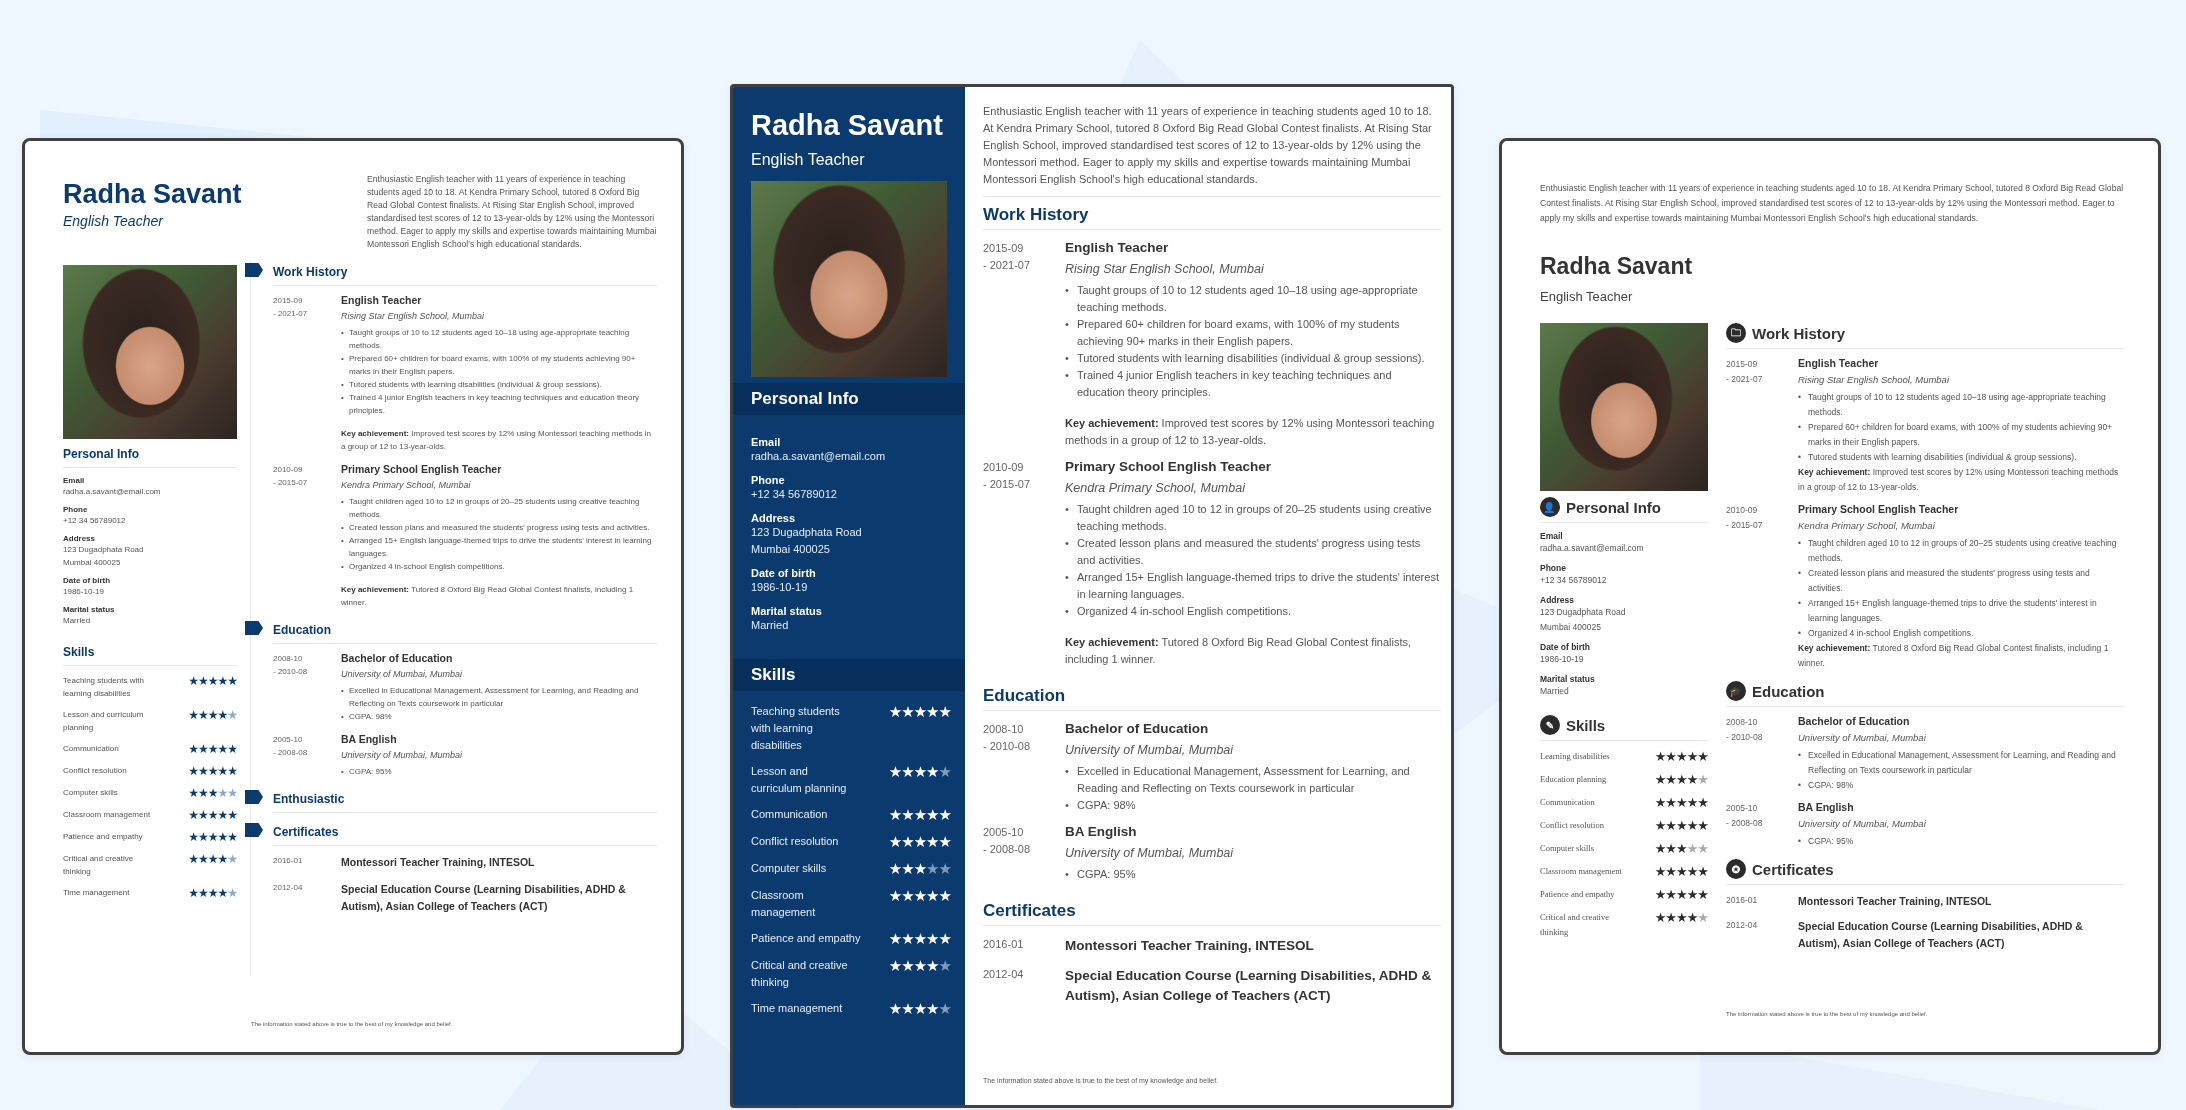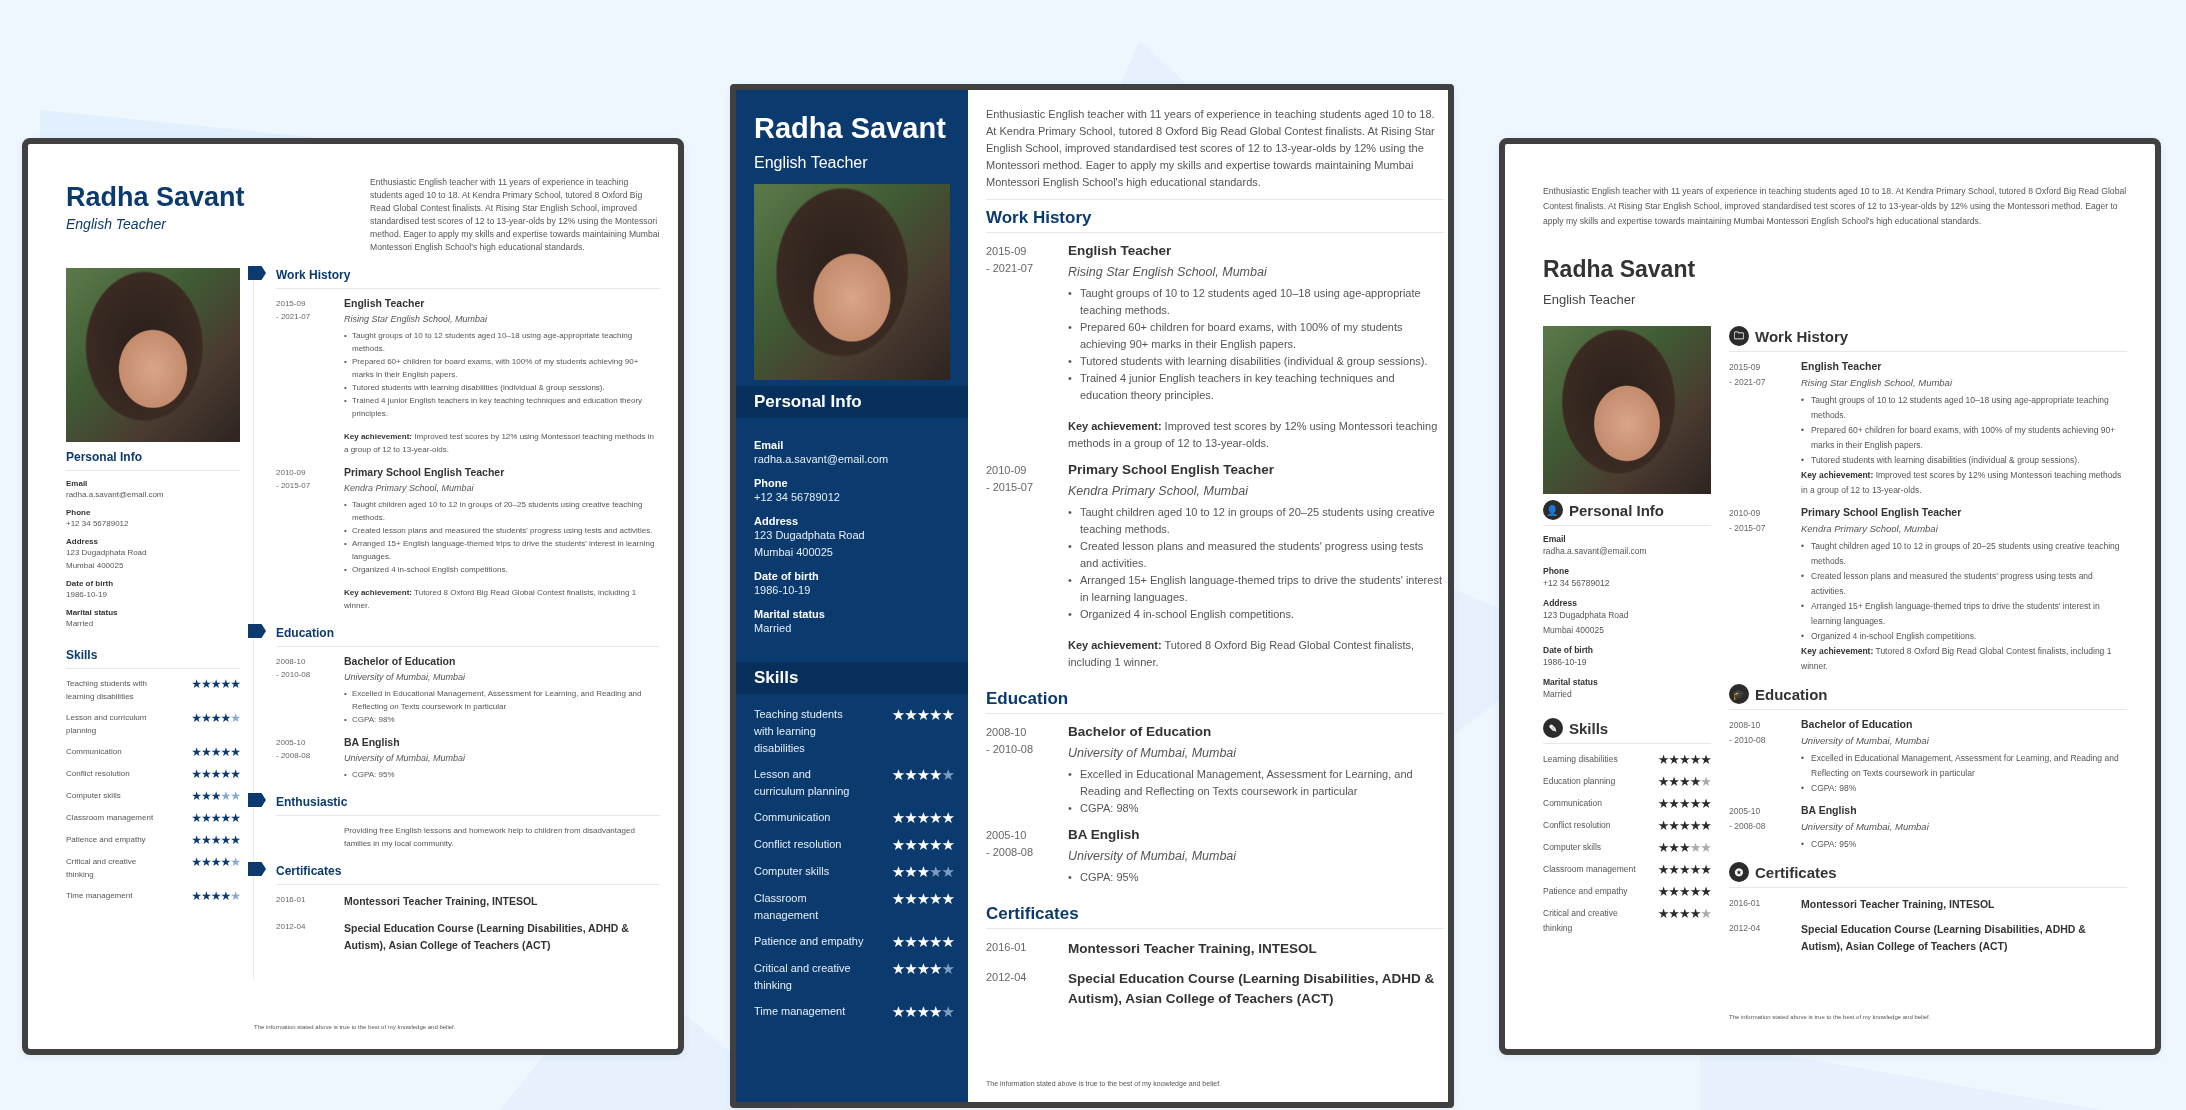--- a/index.html
+++ b/index.html
@@ -12,21 +12,21 @@
   }
   .bg-shape { position: absolute; background: #e2effc; }
   .bg1 { left: 40px; top: 110px; width: 600px; height: 60px; clip-path: polygon(0 0, 100% 100%, 0 100%); }
   .bg2 { left: 1050px; top: 40px; width: 300px; height: 200px; clip-path: polygon(30% 0, 100% 100%, 0 100%); opacity: .6; }
   .bg3 { left: 1380px; top: 560px; width: 200px; height: 200px; clip-path: polygon(0 0, 100% 40%, 20% 100%); opacity: .6; }
   .bg4 { left: 500px; top: 960px; width: 300px; height: 150px; clip-path: polygon(0 100%, 40% 0, 100% 100%); opacity: .6; }
   .bg5 { left: 1700px; top: 1040px; width: 400px; height: 70px; clip-path: polygon(0 0, 100% 100%, 0 100%); opacity: .6; }
 
   .card {
     position: absolute; background: #fff;
-    border: 6px solid #404040; border-radius: 8px;
+    border: 3px solid #404040; border-radius: 8px;
     box-shadow: 0 2px 8px rgba(30,60,100,.06);
   }
   
   #left { left: 22px; top: 138px; width: 662px; height: 917px; }
   #left .name { position: absolute; left: 38px; top: 38px; font-size: 27px; font-weight: bold; color: #0a3a6e; }
   #left .role { position: absolute; left: 38px; top: 72px; font-size: 14px; font-style: italic; color: #0a3a6e; }
   #left .summary { position: absolute; left: 342px; top: 32px; width: 290px; font-size: 8.6px; line-height: 13px; color: #555; }
   #left .photo { position: absolute; left: 38px; top: 124px; width: 174px; height: 174px; }
   #left .side { position: absolute; left: 38px; top: 302px; width: 174px; }
   #left .sec-h { font-size: 12px; font-weight: bold; color: #0a3a6e; padding: 4px 0 6px; border-bottom: 1px solid #e5e8ec; margin-bottom: 8px; }
@@ -93,21 +93,21 @@
   #right .summary { position: absolute; left: 38px; top: 40px; width: 585px; font-size: 8.6px; line-height: 15px; color: #555; }
   #right .name { position: absolute; left: 38px; top: 112px; font-size: 23px; font-weight: bold; color: #333; }
   #right .role { position: absolute; left: 38px; top: 148px; font-size: 13px; color: #444; }
   #right .photo { position: absolute; left: 38px; top: 182px; width: 168px; height: 168px; }
   #right .side { position: absolute; left: 38px; top: 354px; width: 168px; }
   #right .sec-h { display: flex; align-items: center; font-size: 15px; font-weight: bold; color: #333; padding: 2px 0 5px; border-bottom: 1px solid #e5e8ec; margin-bottom: 8px; }
   #right .icirc { width: 20px; height: 20px; border-radius: 50%; background: #2b2b2b; color: #fff; font-size: 10px; display: inline-flex; align-items: center; justify-content: center; margin-right: 6px; flex: none; }
   #right .pi-label { font-size: 8.5px; font-weight: bold; color: #333; margin-top: 7px; }
   #right .pi-val { font-size: 8.5px; color: #555; line-height: 15px; }
   #right .skills { margin-top: 14px; }
-  #right .skill { display: flex; justify-content: space-between; margin-bottom: 7px; }
+  #right .skill { display: flex; justify-content: space-between; margin-bottom: 7px; font-family: Liberation Serif, serif; }
   #right .skill-name { width: 95px; font-size: 8.5px; line-height: 15px; color: #555; }
   #right .stars { font-size: 13px; letter-spacing: -1px; color: #2b2b2b; white-space: nowrap; }
   #right .stars .off { color: #aaa; }
   #right .main { position: absolute; left: 224px; top: 180px; width: 398px; }
   #right .entry { display: flex; margin-bottom: 8px; }
   #right .date { width: 72px; font-size: 8.5px; line-height: 15px; color: #666; }
   #right .ebody { flex: 1; }
   #right .etitle { font-size: 10.5px; font-weight: bold; color: #333; margin-bottom: 5px; }
   #right .eorg { font-size: 9.5px; font-style: italic; color: #555; margin-bottom: 5px; }
   #right ul { list-style: none; }
@@ -268,28 +268,20 @@
               <ul>
                 <li>CGPA: 95%</li>
               </ul>
             </div>
           </div>
         </div>
     </div>
     <div class="msec">
       <span class="flag"></span>
       <div class="msec-h">Enthusiastic</div>
-      <div class="entry">
-          <div class="date"></div>
-        <div class="ebody">
-            <ul>
-              <li style="padding-left: 0px; --x: 0;" class="nob">Providing free English lessons and homework help to children from disadvantaged families in my local community.</li>
-            </ul>
-          </div>
-      </div>
     </div>
     <div class="msec">
       <span class="flag"></span>
       <div class="msec-h">Certificates</div>
       <div>
           <div class="entry">
             <div class="date">2016-01</div>
             <div class="ebody">
               <div class="cert-title">Montessori Teacher Training, INTESOL</div>
             </div>

